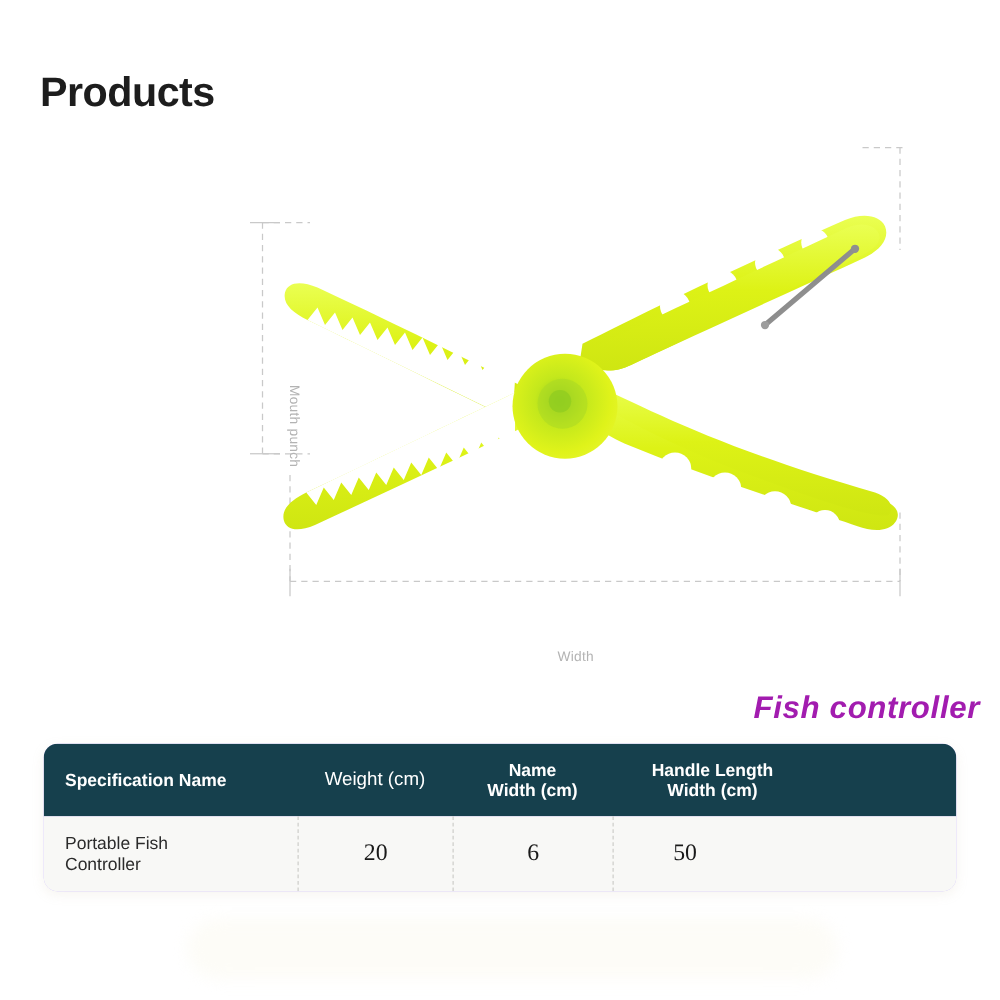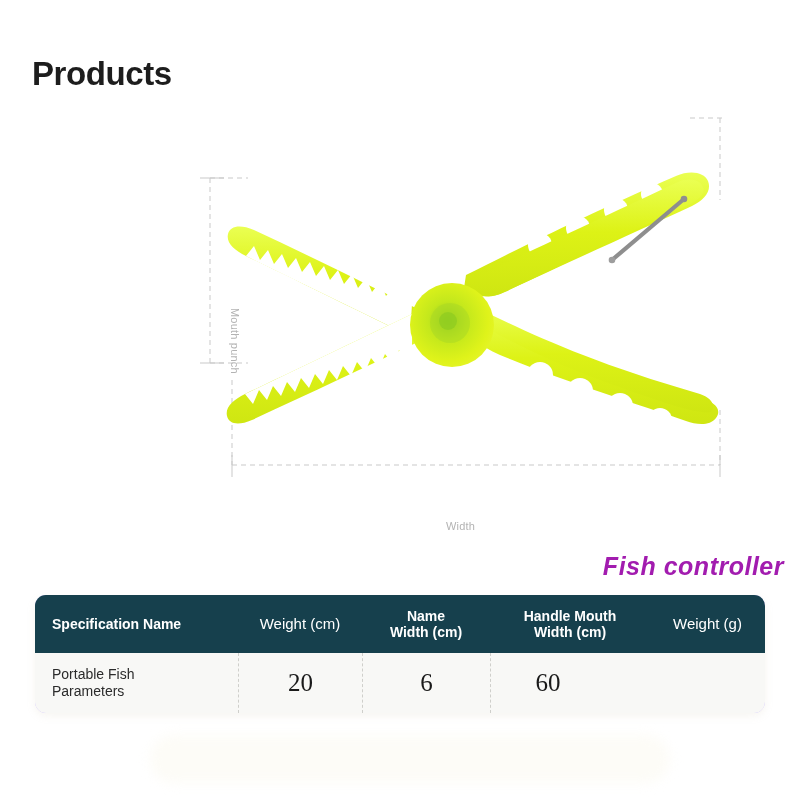--- a/index.html
+++ b/index.html
@@ -131,21 +131,21 @@
 
   .body-cell.col-0 span {
     color: #2b2b2b;
     font-size: 14px;
     line-height: 17px;
     text-align: left;
   }
   .body-cell .num {
     font-family: "Liberation Serif", serif;
     color: #1a1a1a;
-    font-size: 25px;
+    font-size: 19px;
     line-height: 26px;
   }
   
   .body-cell.sep {
     border-left: 1px dashed #cfcfcb;
   }
 
   
   #table-glow {
     position: absolute;
@@ -307,42 +307,39 @@
         <span>Weight (cm)</span>
       </div>
       <div class="cell head-cell col-2">
         <span>
           <span>Name</span><br>
           <span>Width (cm)</span>
         </span>
       </div>
       <div class="cell head-cell col-3">
         <span>
-          <span>Handle Mouth</span><br>
+          <span>Handle Length</span><br>
           <span>Width (cm)</span>
         </span>
-      </div>
-      <div class="cell head-cell col-4">
-        <span>Weight (g)</span>
       </div>
     </div>
 
     <div id="table-body-row">
       <div class="cell body-cell col-0">
         <span>
           <span>Portable Fish</span><br>
-          <span>Parameters</span>
+          <span>Controller</span>
         </span>
       </div>
       <div class="cell body-cell sep col-1">
         <span class="num">20</span>
       </div>
       <div class="cell body-cell sep col-2">
         <span class="num">6</span>
       </div>
       <div class="cell body-cell sep col-4">
-        <span class="num">60</span>
+        <span class="num">50</span>
       </div>
     </div>
 
   </div>
 
 </div>
 
 </body></html>

